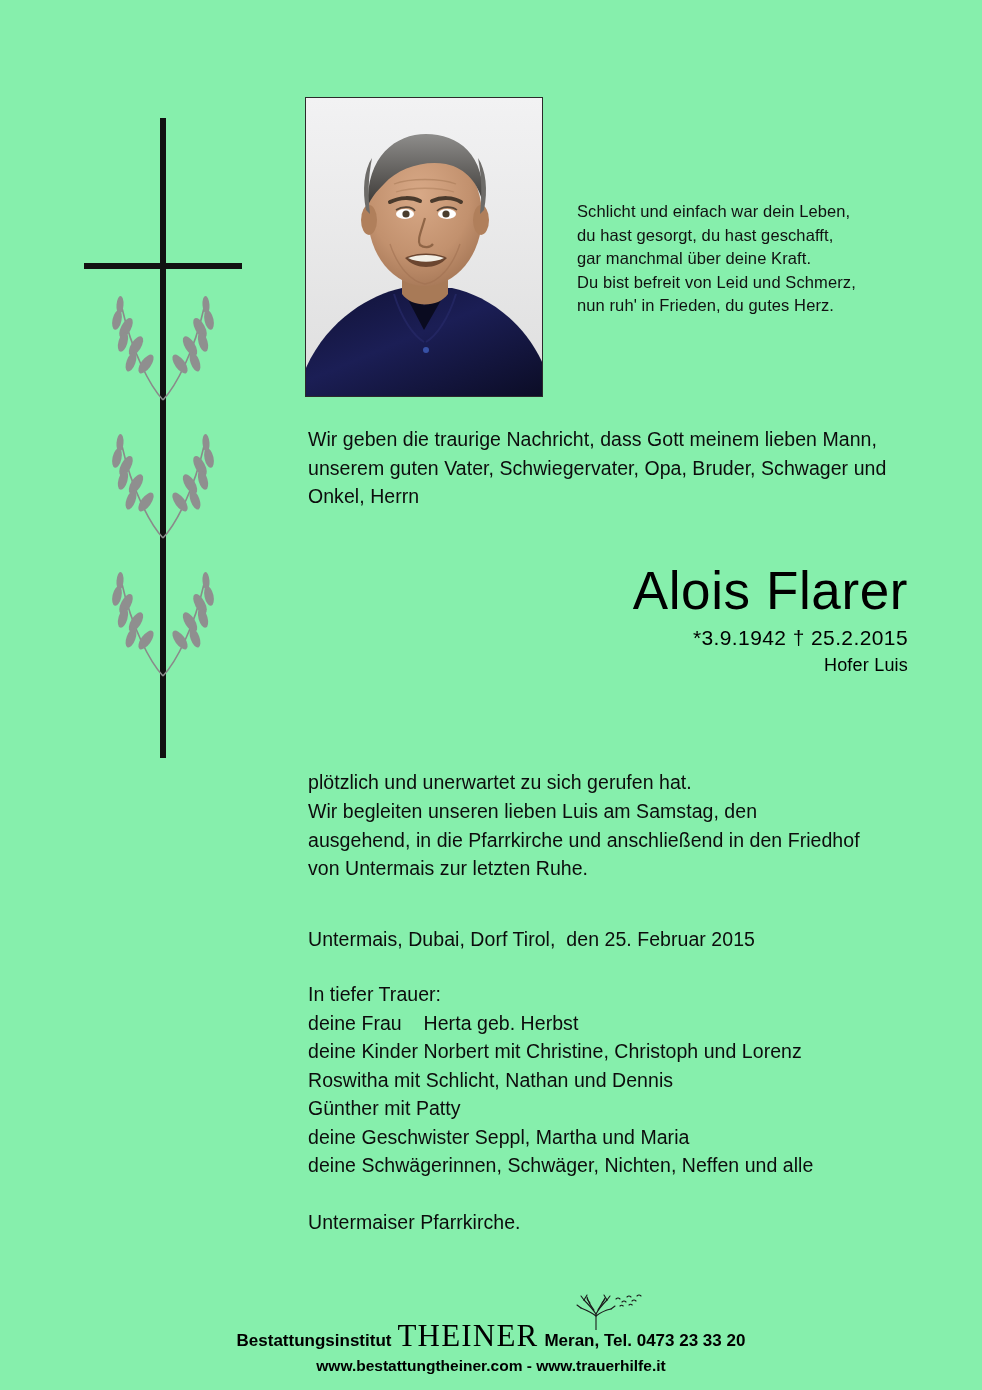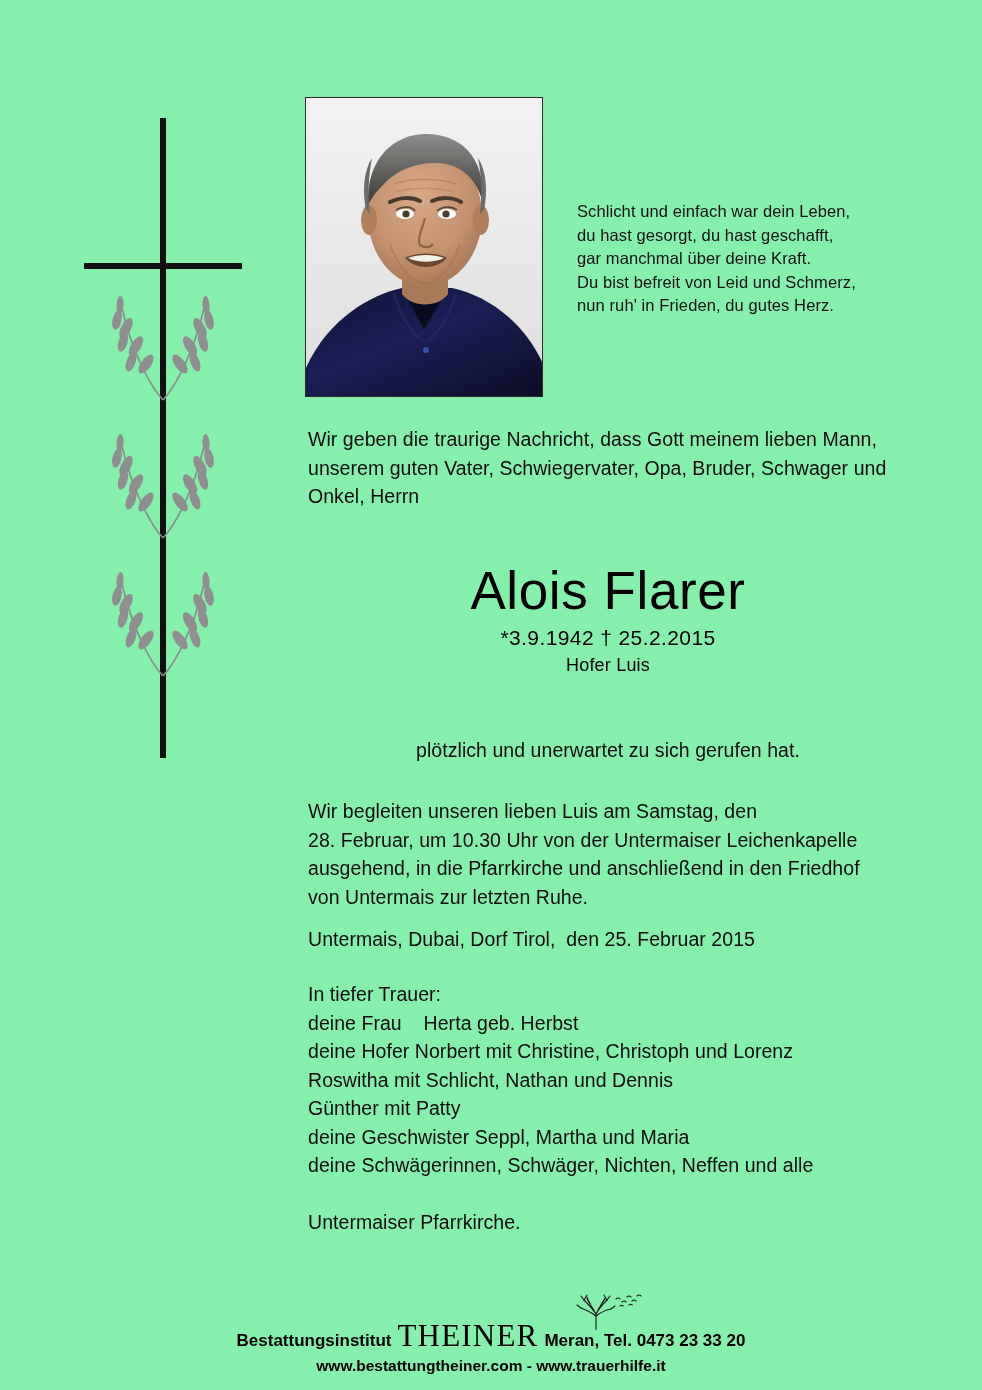--- a/index.html
+++ b/index.html
@@ -69,21 +69,21 @@
   .para-line { white-space: pre-wrap; }
 
   #intro-block { top: 425px; }
 
   
   #name-block {
     position: absolute;
     left: 308px;
     width: 600px;
     top: 562px;
-    text-align: center;
+    text-align: right;
   }
   #deceased-name {
     font-size: 53px;
     line-height: 58px;
     font-weight: 300;
     letter-spacing: 0.6px;
     color: #000;
   }
   #deceased-dates {
     font-size: 21px;
@@ -91,21 +91,21 @@
     letter-spacing: 0.4px;
     margin-top: 4px;
   }
   #deceased-nickname {
     font-size: 18px;
     line-height: 25px;
     letter-spacing: 0.2px;
     margin-top: 1px;
   }
 
-  #suddenly-block { top: 736px; text-align: center; }
+  #suddenly-block { top: 768px; }
   #service-block  { top: 797px; }
   #place-date-block { top: 925px; }
   #mourners-block { top: 980px; }
   #rosary-block   { top: 1208px; }
 
   .mourner-line { white-space: pre; }
 
   
   #footer {
     position: absolute;
@@ -317,33 +317,32 @@
     <div id="deceased-dates">*3.9.1942   † 25.2.2015</div>
     <div id="deceased-nickname">Hofer Luis</div>
   </div>
 
   <div id="suddenly-block" class="body-col">
     <p class="para-line">plötzlich und unerwartet zu sich gerufen hat.</p>
   </div>
 
   <div id="service-block" class="body-col">
     <p class="para-line">Wir begleiten unseren lieben Luis am Samstag, den</p>
-    <p class="para-line">28. Februar, um 10.30 Uhr von der Untermaiser Leichenkapelle</p>
     <p class="para-line">ausgehend, in die Pfarrkirche und anschließend in den Friedhof</p>
     <p class="para-line">von Untermais zur letzten Ruhe.</p>
   </div>
 
   <div id="place-date-block" class="body-col">
     <p class="para-line">Untermais, Dubai, Dorf Tirol,  den 25. Februar 2015</p>
   </div>
 
   <div id="mourners-block" class="body-col">
     <p class="para-line">In tiefer Trauer:</p>
     <p class="mourner-line">deine Frau    Herta geb. Herbst</p>
-    <p class="mourner-line">deine Hofer Norbert mit Christine, Christoph und Lorenz</p>
+    <p class="mourner-line">deine Kinder Norbert mit Christine, Christoph und Lorenz</p>
     <p class="mourner-line">Roswitha mit Schlicht, Nathan und Dennis</p>
     <p class="mourner-line">Günther mit Patty</p>
     <p class="mourner-line">deine Geschwister Seppl, Martha und Maria</p>
     <p class="mourner-line">deine Schwägerinnen, Schwäger, Nichten, Neffen und alle</p>
   </div>
 
   <div id="rosary-block" class="body-col">
     <p class="para-line">Untermaiser Pfarrkirche.</p>
   </div>
 

